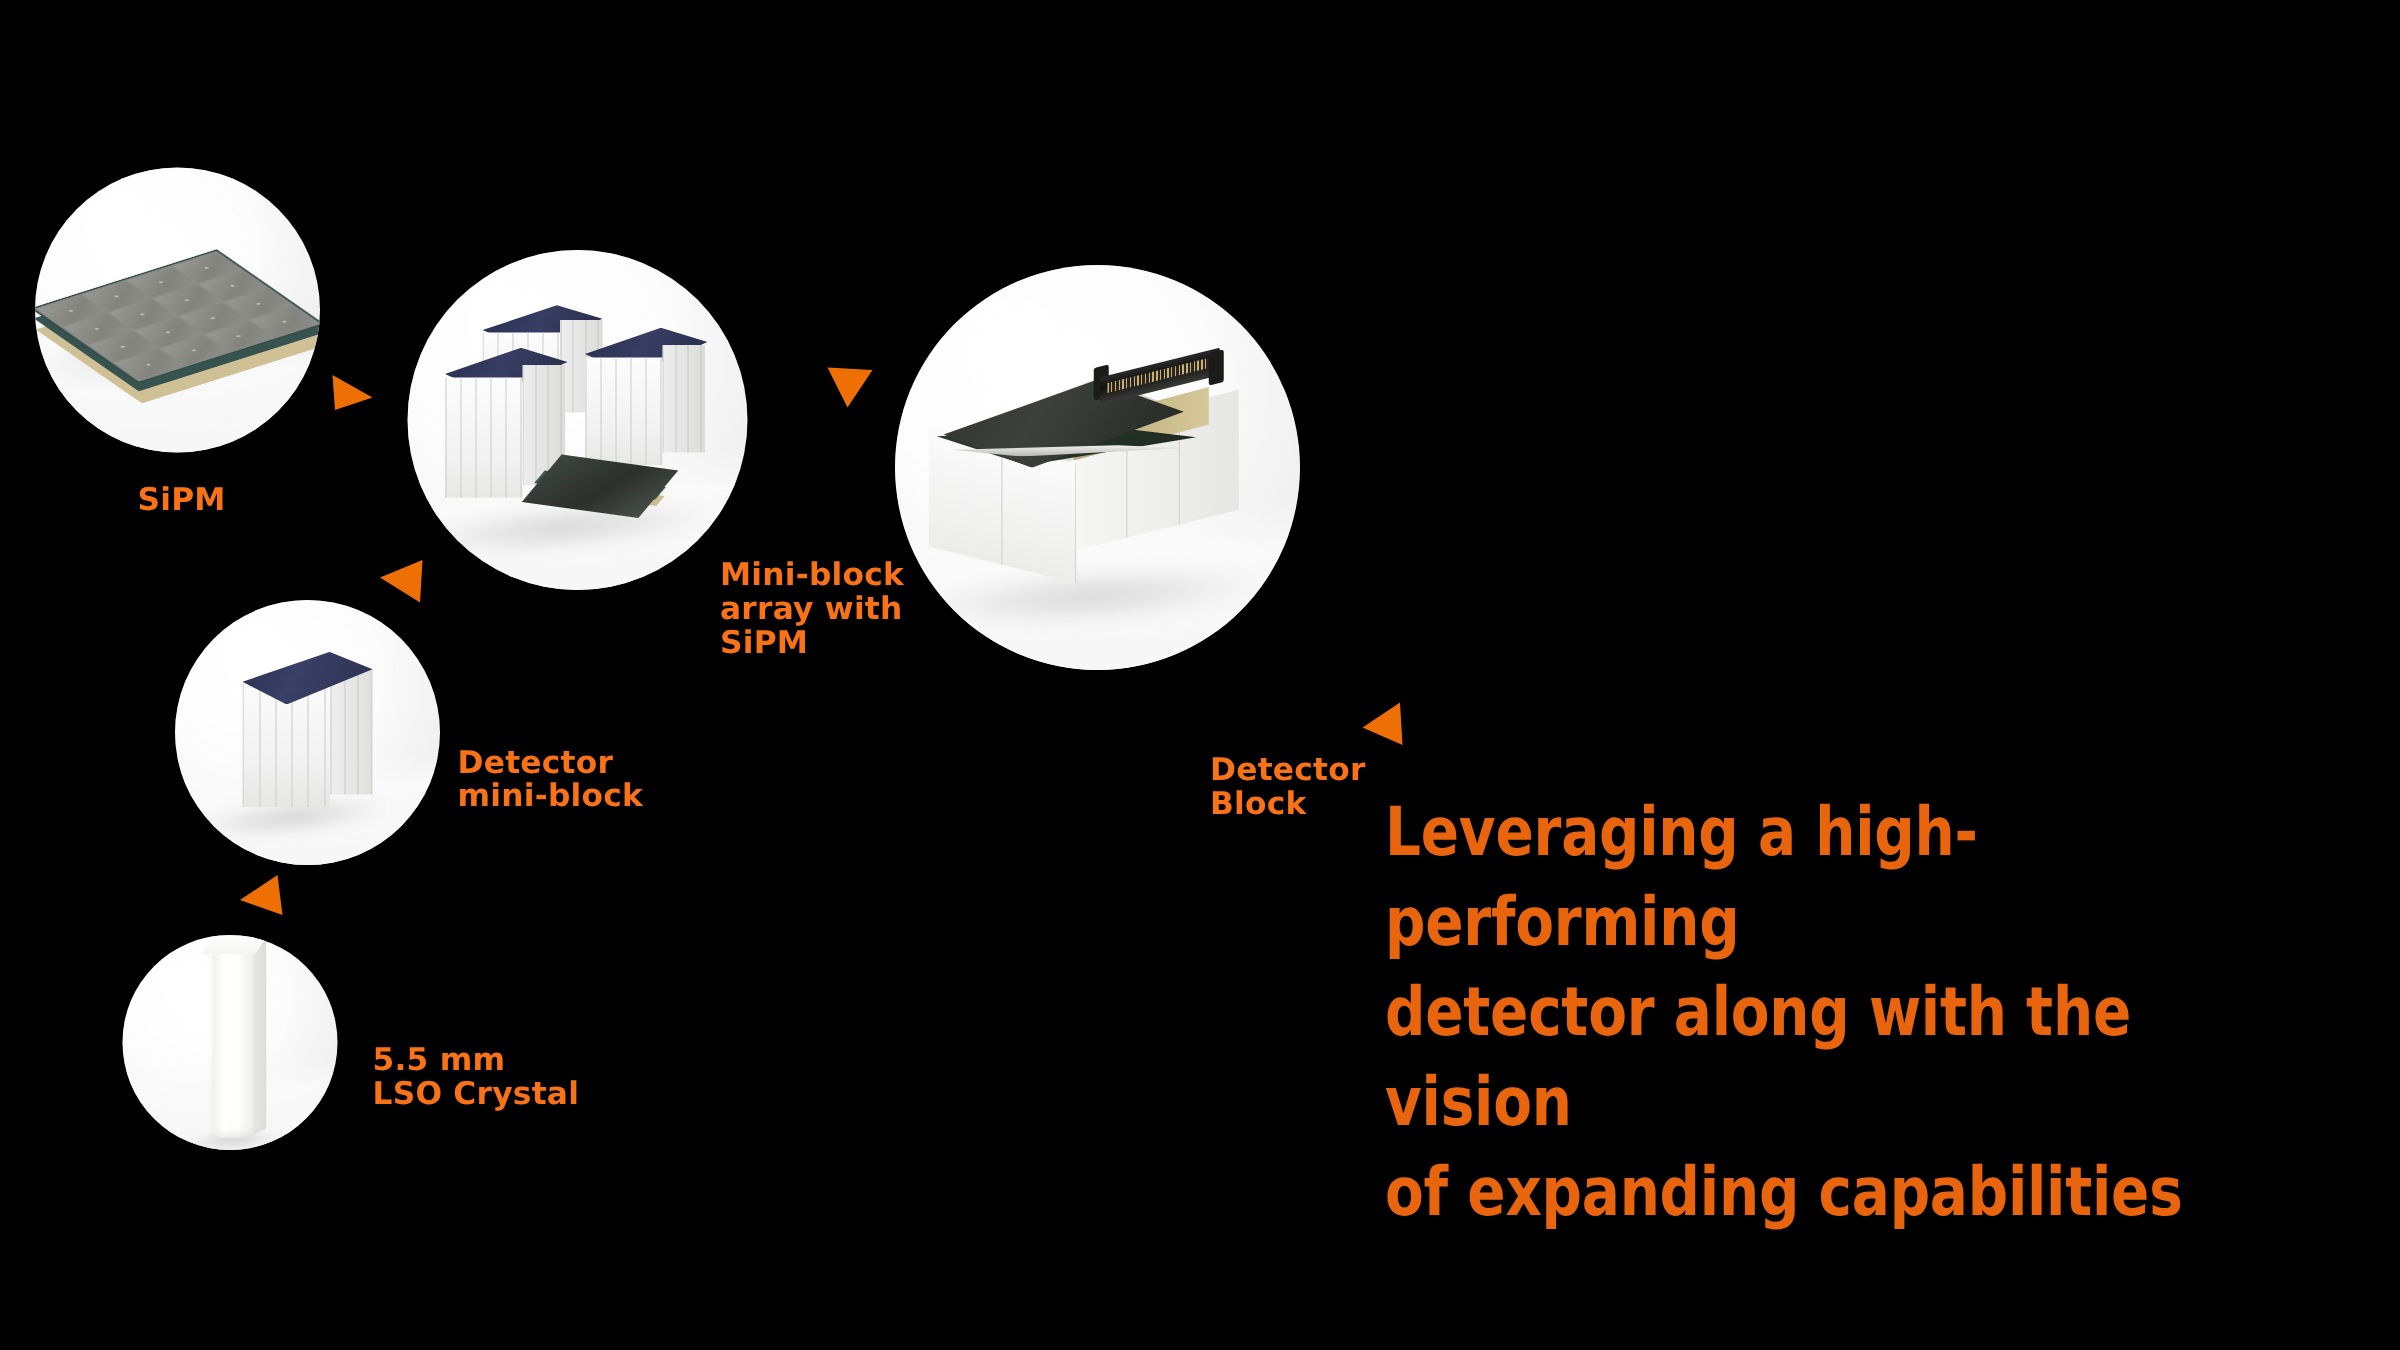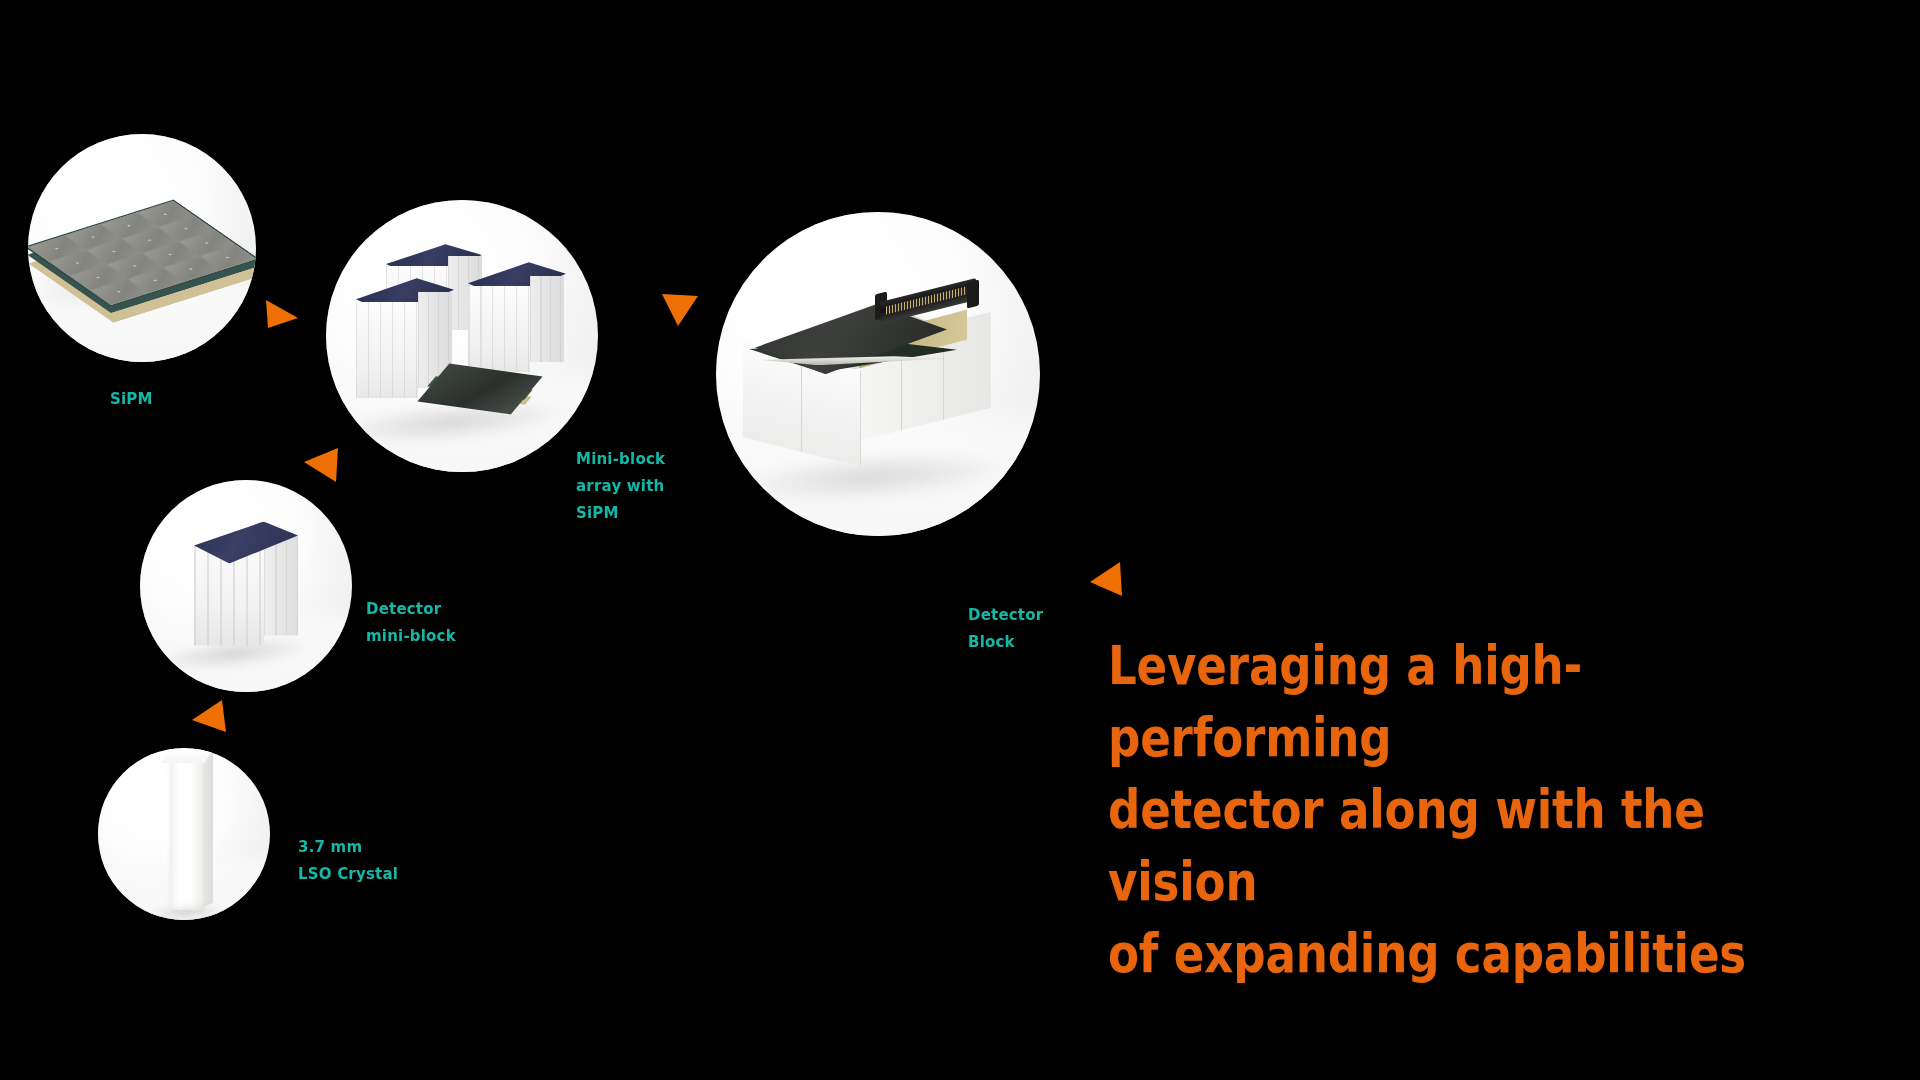--- a/index.html
+++ b/index.html
@@ -23,24 +23,24 @@
     background: linear-gradient(180deg, rgba(246,246,246,0) 0%, rgba(250,250,250,.85) 28%, #f7f7f7 100%);
   }
   .circle .wallshadow {
     position: absolute; left: 0; top: 0; width: 100%; height: 100%;
     background: radial-gradient(ellipse at 30% 22%, rgba(255,255,255,.95) 0%, rgba(255,255,255,0) 58%);
   }
 
   
   .label {
     position: absolute;
-    color: #14b8a6;
+    color: #f97316;
     font-family: "DejaVu Sans", sans-serif;
     font-weight: bold;
-    font-size: 15px;
+    font-size: 25px;
     line-height: 27px;
     letter-spacing: .2px;
     white-space: pre-line;
   }
 
   
   .arrow { position: absolute; }
   .arrow svg { display: block; overflow: visible; }
 
   
@@ -380,21 +380,21 @@
     <div class="wallshadow"></div>
     <div class="floor"></div>
     <div class="rod-wrap">
       <div class="rod">
         <div class="rod-side"></div>
         <div class="rod-top"></div>
         <div class="rod-shadow"></div>
       </div>
     </div>
   </div>
-  <div class="label" style="left:298px; top:834px;">3.7 mm
+  <div class="label" style="left:298px; top:834px;">5.5 mm
 LSO Crystal</div>
 
   <div class="arrow" style="left:262px; top:288px;">
     <svg width="46" height="46" viewBox="0 0 46 46" aria-hidden="true">
       <polygon points="4,12 36,30 6,40" fill="#EE7004"></polygon>
     </svg>
   </div>
 
   <div class="arrow" style="left:656px; top:282px;">
     <svg width="48" height="48" viewBox="0 0 48 48" aria-hidden="true">

